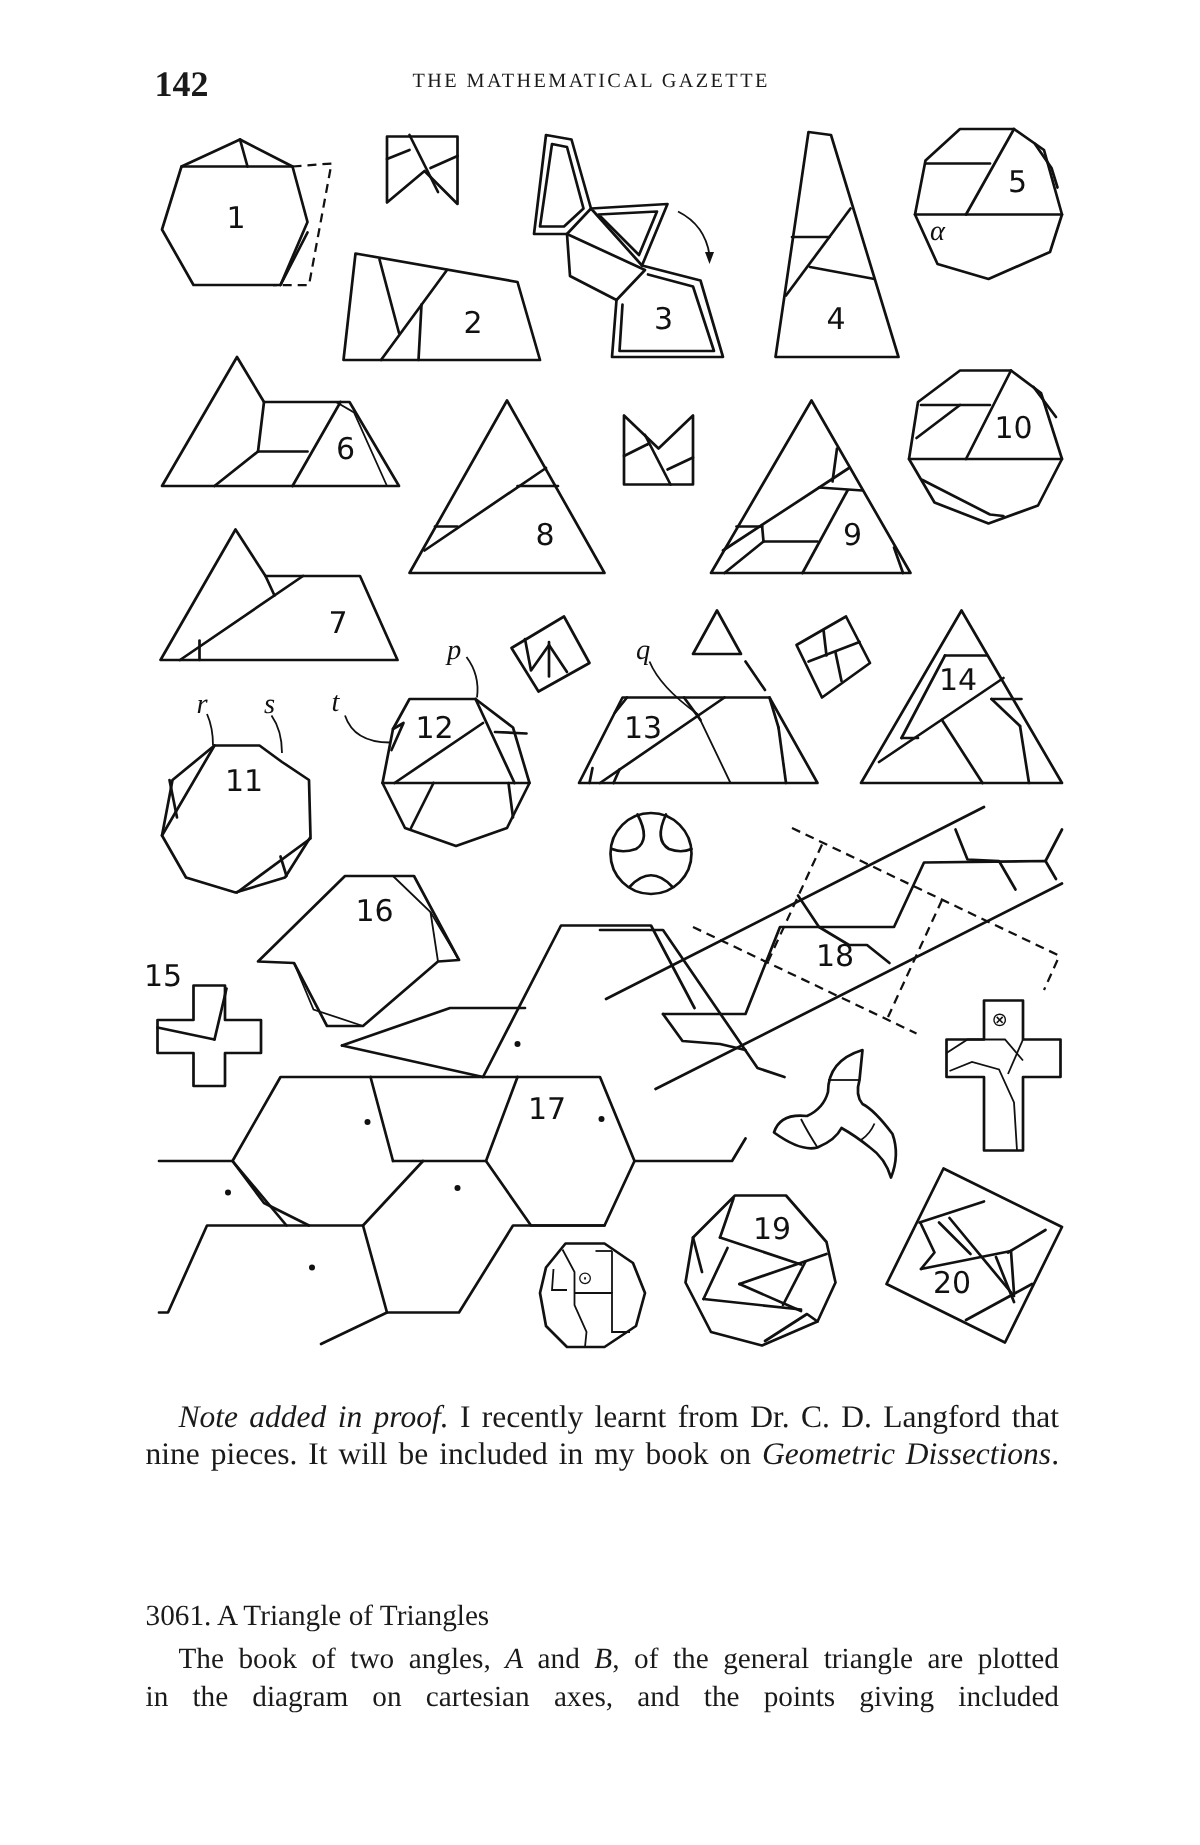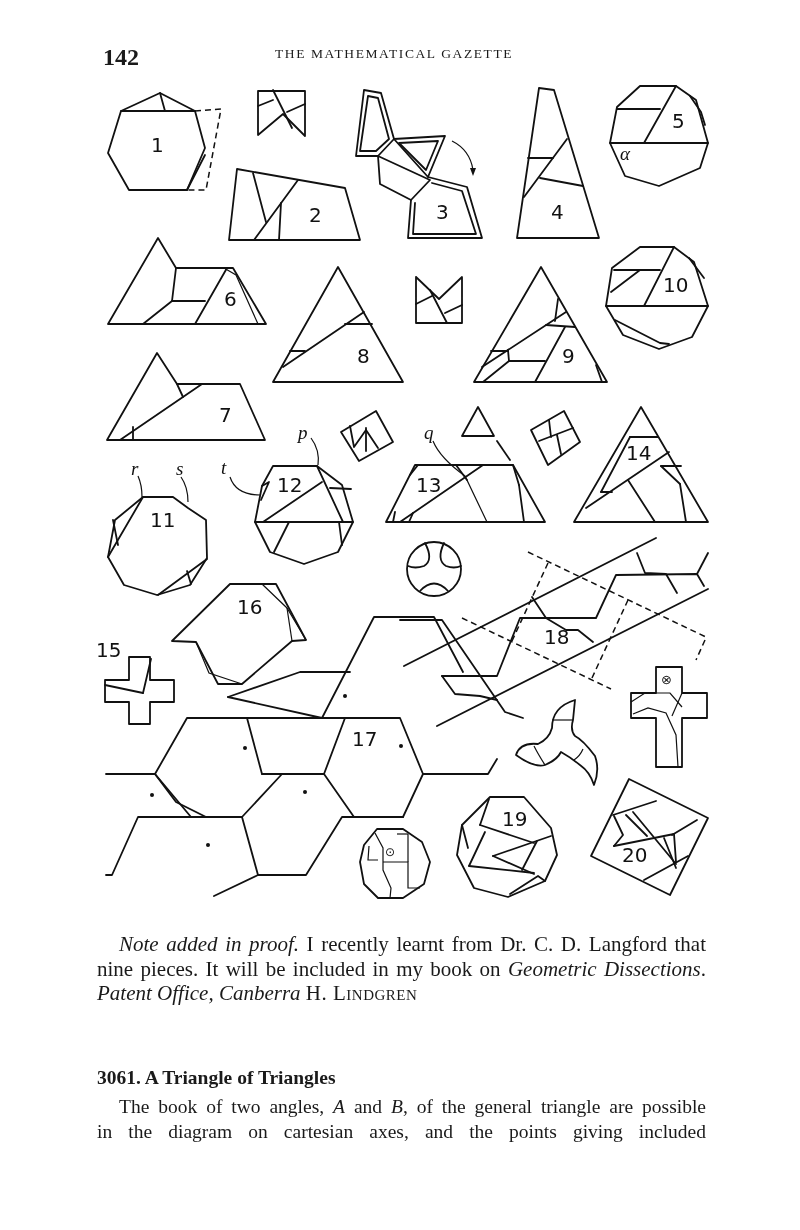--- a/index.html
+++ b/index.html
@@ -14,21 +14,21 @@
   .figure svg .dash { fill: none; stroke: #111; stroke-width: 1.5; stroke-dasharray: 6 4; }
   .figure svg text.num { font-family: "DejaVu Sans", sans-serif; font-size: 20px; fill: #111; }
   .figure svg text.var { font-family: "Liberation Serif", serif; font-style: italic; font-size: 19px; fill: #111; }
   .note { position: absolute; left: 97px; top: 932px; width: 609px; font-size: 21px; line-height: 24.5px; text-align: justify; }
   .note .line { display: block; white-space: nowrap; }
   .note .first { padding-left: 22px; }
   .note .just { text-align: justify; text-align-last: justify; white-space: normal; }
   .note i { font-style: italic; }
   .sig { display: flex; justify-content: space-between; }
   .smallcaps { font-variant: small-caps; letter-spacing: 0.5px; }
-  .section-title { position: absolute; left: 97px; top: 1067px; font-size: 19.5px; font-weight: bold; }
+  .section-title { position: absolute; left: 97px; top: 1067px; font-size: 19.5px; font-weight: normal; }
   .body-text { position: absolute; left: 97px; top: 1095px; width: 609px; font-size: 19.5px; line-height: 24.5px; }
   .body-text .line { display: block; text-align: justify; text-align-last: justify; }
   .body-text .first { padding-left: 22px; }
 </style>
 </head>
 <body>
 
 <div class="page-number">142</div>
 <div class="running-head">THE MATHEMATICAL GAZETTE</div>
 
@@ -336,24 +336,20 @@
     <line class="ln" x1="688" y1="856" x2="644" y2="880"></line>
     <line class="ln" x1="664" y1="838" x2="676" y2="868"></line>
     <text class="num" x="622" y="862">20</text>
   </g>
 </svg>
 </div>
 
 <div class="note">
   <span class="line first just"><i>Note added in proof.</i><span> I recently learnt from Dr. C. D. Langford that</span></span>
   <span class="line just"><span>nine pieces.  It will be included in my book on </span><i>Geometric Dissections</i><span>.</span></span>
-  <span class="line sig">
-    <i>Patent Office, Canberra</i>
-    <span class="smallcaps">H. Lindgren</span>
-  </span>
 </div>
 
 <div class="section-title">3061.  A Triangle of Triangles</div>
 
 <div class="body-text">
-  <span class="line first"><span>The book of two angles, </span><i>A</i><span> and </span><i>B</i><span>, of the general triangle are possible</span></span>
+  <span class="line first"><span>The book of two angles, </span><i>A</i><span> and </span><i>B</i><span>, of the general triangle are plotted</span></span>
   <span class="line">in the diagram on cartesian axes, and the points giving included</span>
 </div>
 
 </body></html>

